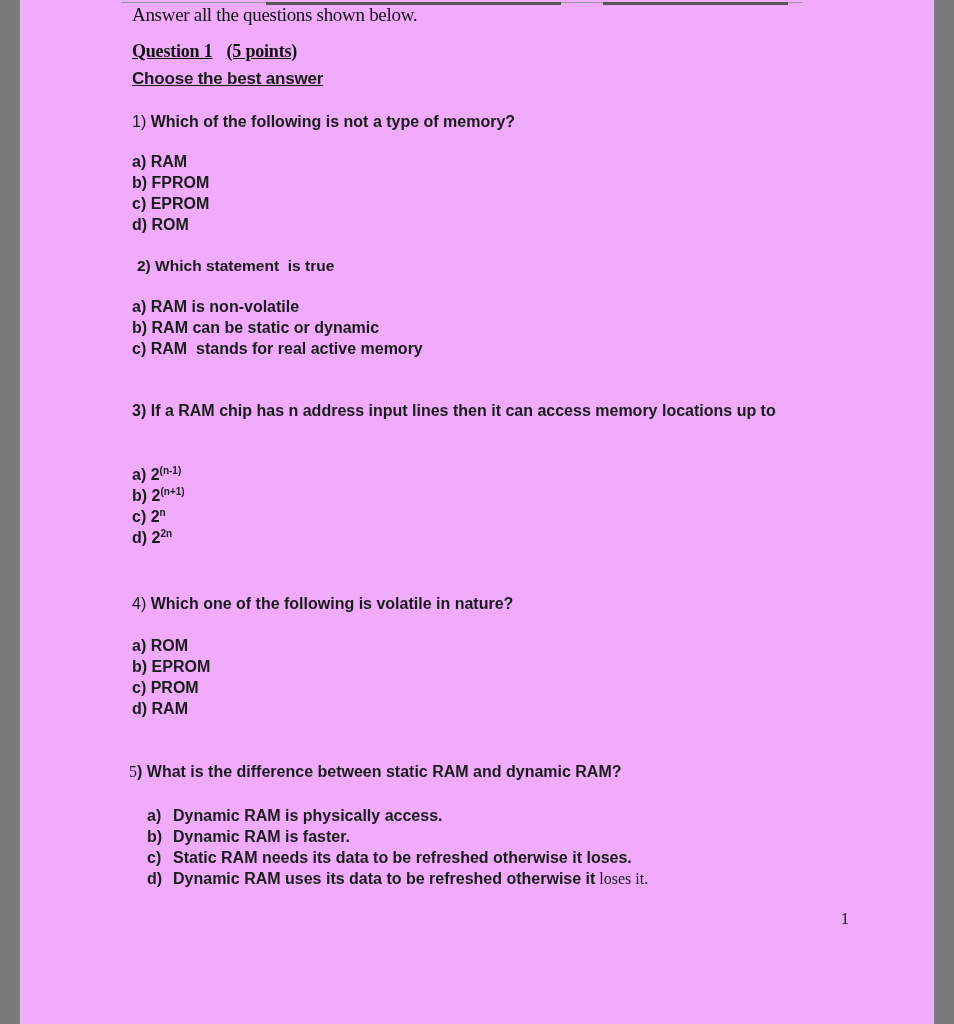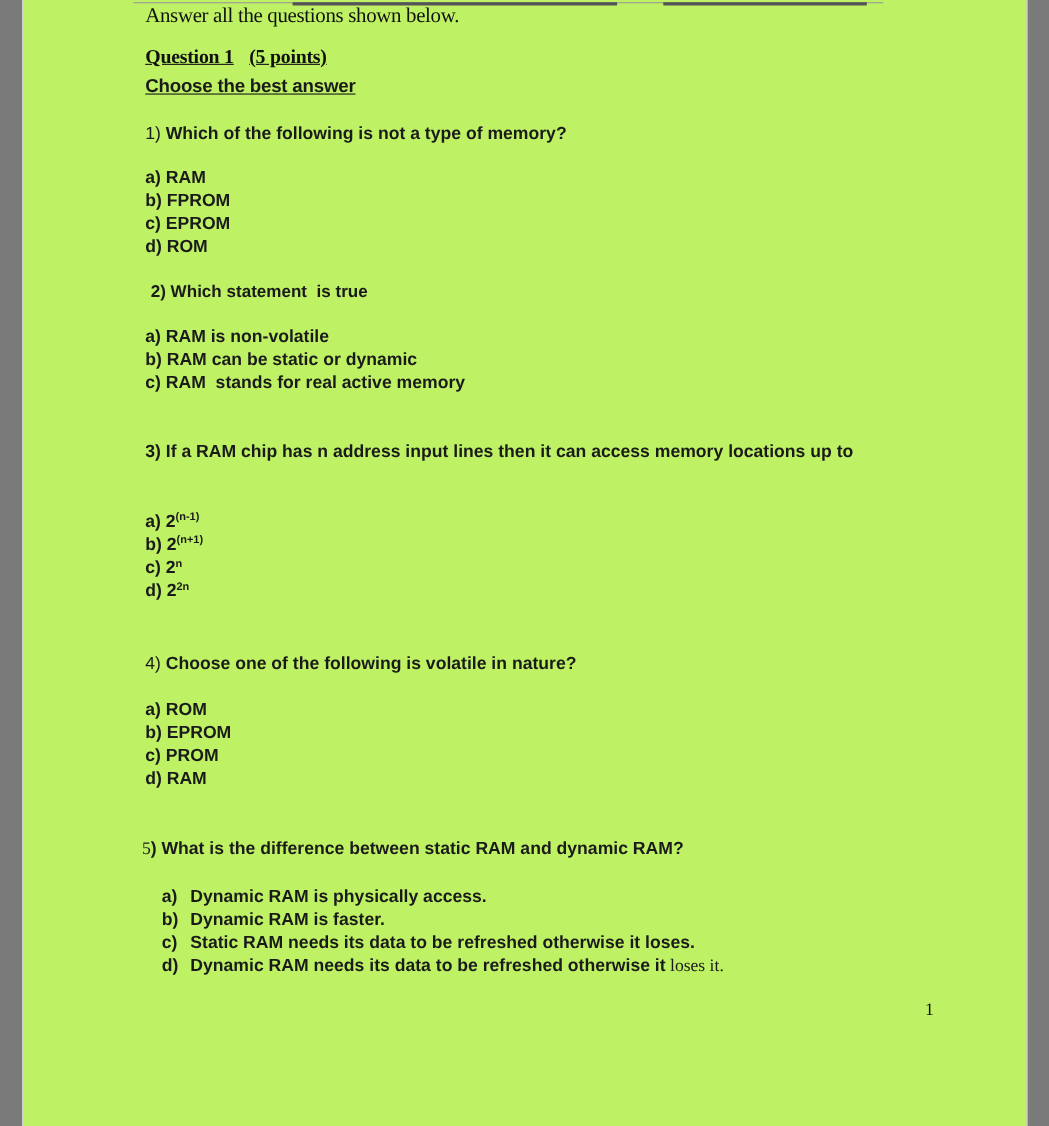--- a/index.html
+++ b/index.html
@@ -12,21 +12,21 @@
       background: #7a7a7a;
       position: relative;
       overflow: hidden;
     }
     .page {
       position: absolute;
       left: 20px;
       top: 0;
       width: 914px;
       height: 1024px;
-      background: #bef264;
+      background: #f0abfc;
       border-left: 1px solid #cfcfcf;
       border-right: 1px solid #cfcfcf;
       box-sizing: border-box;
     }
     .top-rule {
       position: absolute;
       top: 2px;
       left: 100px;
       width: 682px;
       height: 1px;
@@ -154,34 +154,34 @@
   </div>
   <div class="abs sans options" style="left:111px;top:464px;">
     <div><span>a) 2</span><sup>(n-1)</sup></div>
     <div><span>b) 2</span><sup>(n+1)</sup></div>
     <div><span>c) 2</span><sup>n</sup></div>
     <div><span>d) 2</span><sup>2n</sup></div>
   </div>
 
   <div class="abs sans question" style="left:111px;top:595px;">
     <span class="num">4)</span>
-    <span>Choose one of the following is volatile in nature?</span>
+    <span>Which one of the following is volatile in nature?</span>
   </div>
   <div class="abs sans options" style="left:111px;top:635px;">
     <div>a) ROM</div>
     <div>b) EPROM</div>
     <div>c) PROM</div>
     <div>d) RAM</div>
   </div>
 
   <div class="abs sans question" style="left:108px;top:763px;">
     <span class="q5-num">5</span><span>)</span>
     <span>What is the difference between static RAM and dynamic RAM?</span>
   </div>
   <div class="abs sans options q5-opts" style="left:126px;top:805px;">
     <div><span class="lbl">a)</span><span>Dynamic RAM is physically access.</span></div>
     <div><span class="lbl">b)</span><span>Dynamic RAM is faster.</span></div>
     <div><span class="lbl">c)</span><span>Static RAM needs its data to be refreshed otherwise it loses.</span></div>
-    <div><span class="lbl">d)</span><span>Dynamic RAM needs its data to be refreshed otherwise it</span><span class="tail"> loses it.</span></div>
+    <div><span class="lbl">d)</span><span>Dynamic RAM uses its data to be refreshed otherwise it</span><span class="tail"> loses it.</span></div>
   </div>
 
   <div class="abs serif page-number">1</div>
 </div>
 
 </body></html>

